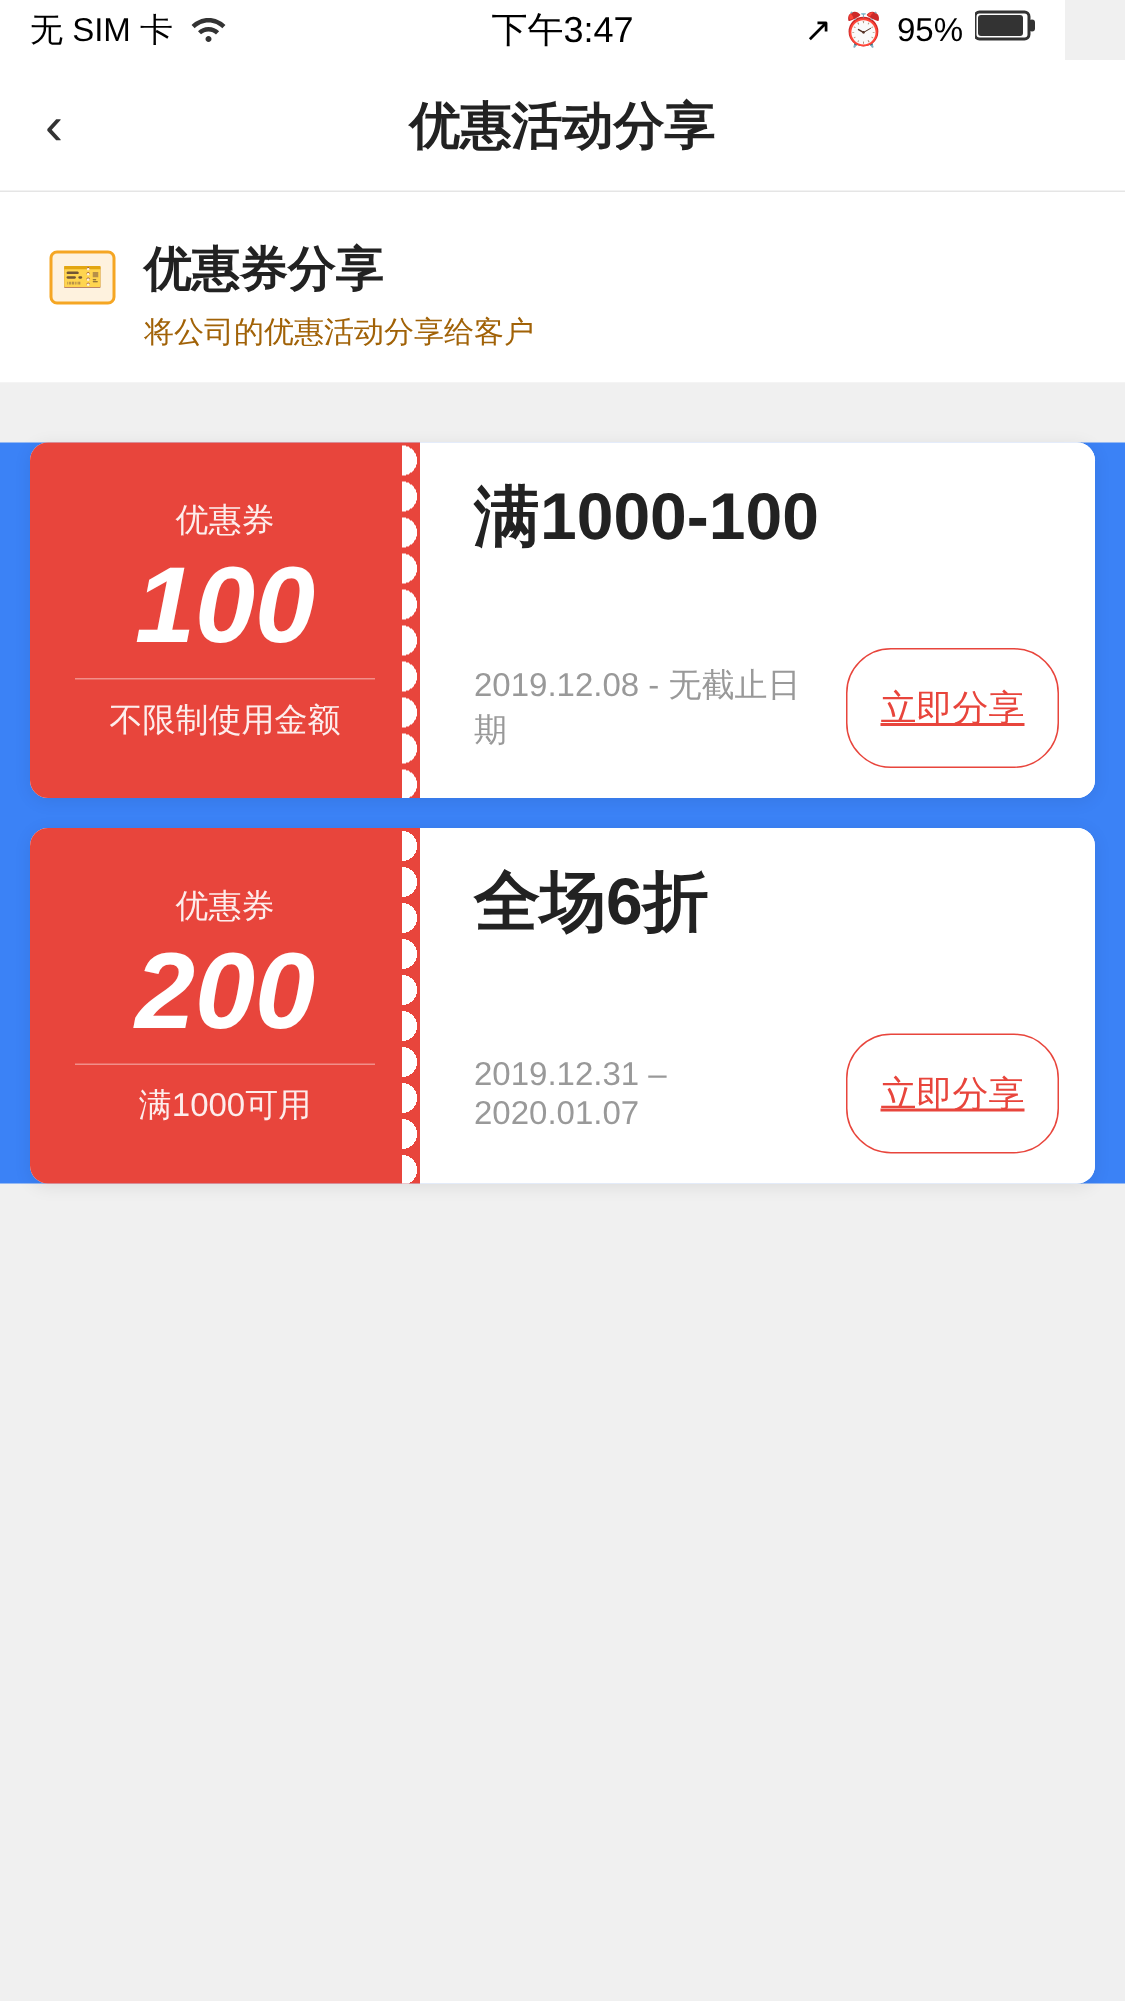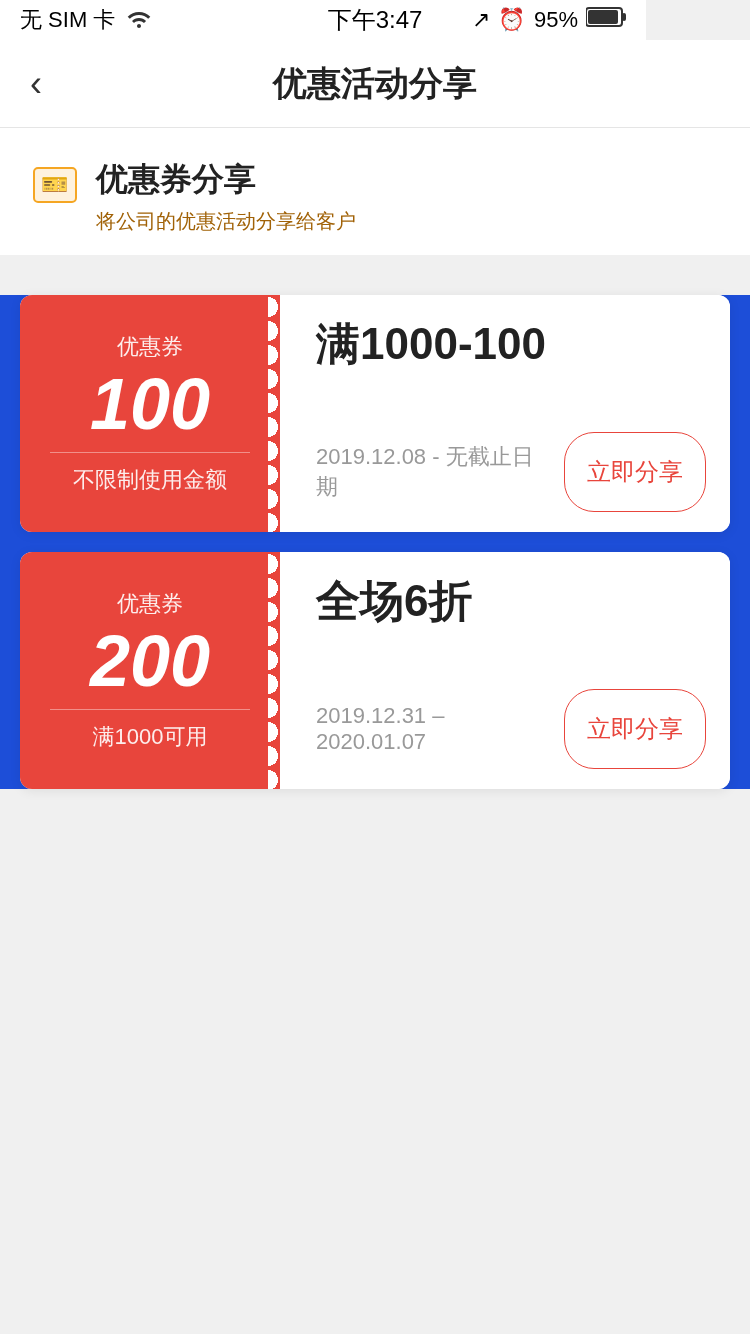--- a/index.html
+++ b/index.html
@@ -7,21 +7,21 @@
     body {
       width: 750px;
       min-height: 1334px;
       background: #f0f0f0;
       font-family: -apple-system, "PingFang SC", "Helvetica Neue", Arial, sans-serif;
       overflow-x: hidden;
     }
 
     
     .status-bar {
-      width: 646px;
+      width: 710px;
       height: 40px;
       background: #fff;
       display: flex;
       align-items: center;
       justify-content: space-between;
       padding: 16px 20px;
       font-size: 22px;
       font-weight: 500;
     }
     .status-left {
@@ -93,21 +93,21 @@
     }
 
     
     .divider {
       height: 20px;
       background: #f0f0f0;
     }
 
     
     .coupon-list {
-      background: #1d4ed8;
+      background: #3b82f6;
       padding: 0;
     }
 
     
     .coupon-card {
       display: flex;
       align-items: stretch;
       margin: 20px 20px;
       border-radius: 12px;
       overflow: visible;
@@ -198,20 +198,21 @@
     .share-btn {
       border: 1.5px solid #e8453c;
       border-radius: 30px;
       padding: 23px 22px;
       font-size: 24px;
       color: #e8453c;
       background: #fff;
       cursor: pointer;
       white-space: nowrap;
       flex-shrink: 0;
+      text-decoration: underline;
     }
 
     
     .bottom-area {
       flex: 1;
       background: #f0f0f0;
       min-height: 400px;
     }
   </style>
 </head>

